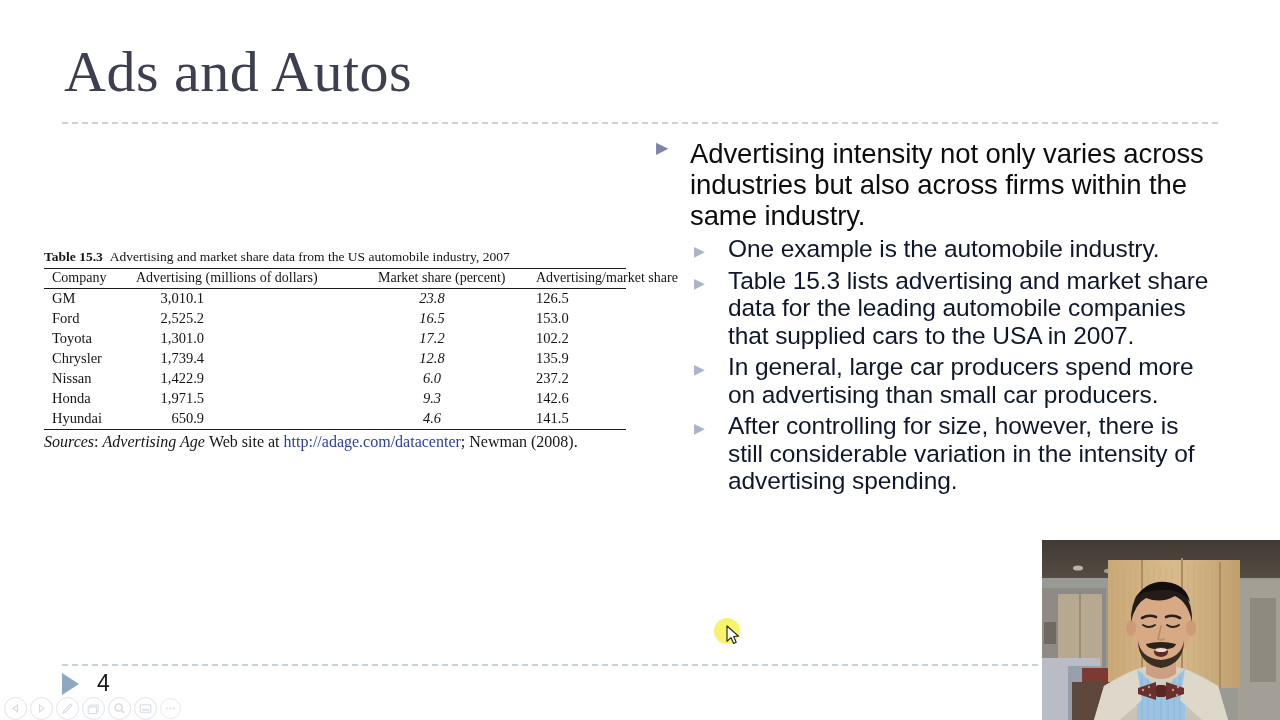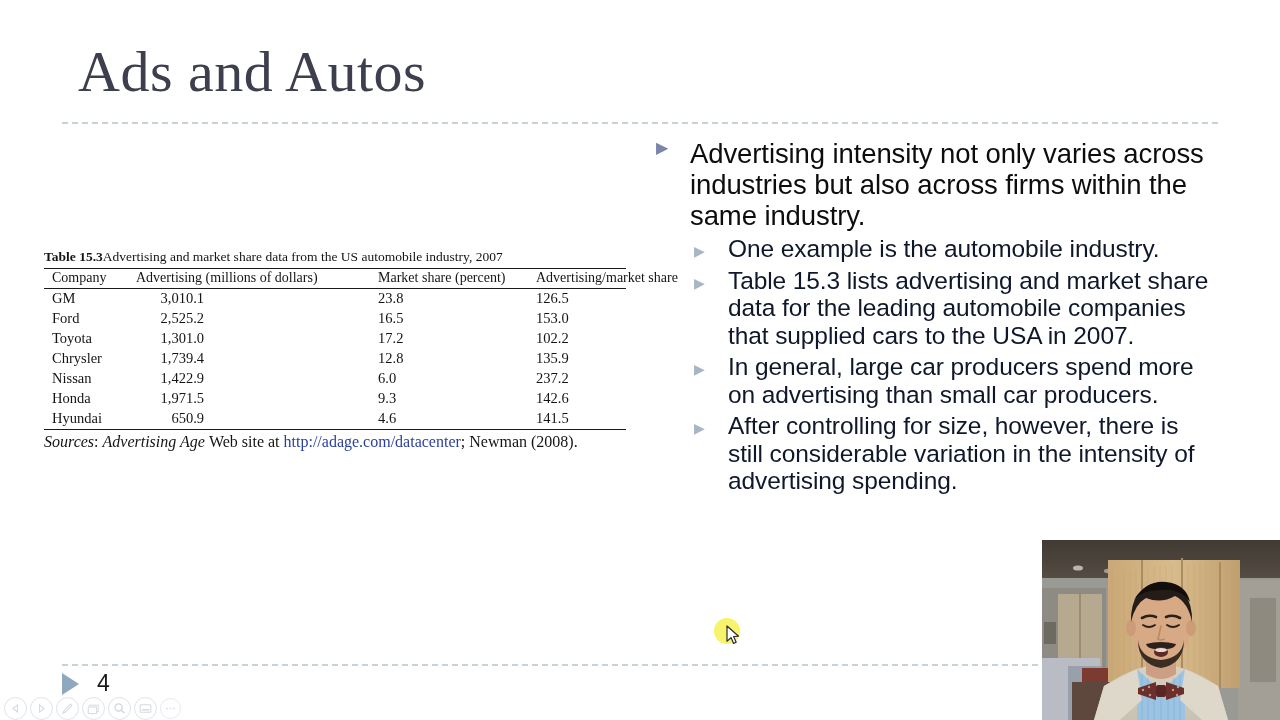--- a/index.html
+++ b/index.html
@@ -12,21 +12,21 @@
     height: 720px;
     position: relative;
     overflow: hidden;
     font-family: "Liberation Sans", sans-serif;
     -webkit-font-smoothing: antialiased;
   }
 
   
   .slide-title {
     position: absolute;
-    left: 78px;
+    left: 64px;
     top: 42px;
     font-family: "Liberation Serif", serif;
     font-size: 58px;
     line-height: 1.05;
     color: #3d3f4e;
     letter-spacing: 0.5px;
     white-space: nowrap;
   }
   .title-rule {
     position: absolute;
@@ -54,21 +54,21 @@
     font-family: "Liberation Serif", serif;
     color: #141414;
   }
   .tbl-caption {
     font-size: 13.5px;
     line-height: 17px;
     padding-bottom: 3px;
     white-space: nowrap;
   }
   .tbl-caption .cap-label { font-weight: bold; }
-  .tbl-caption .cap-text { }
+  .tbl-caption .cap-text { margin-left: 7px; }
 
   .rule-thick { border-top: 1.6px solid #1a1a1a; }
   .rule-thin  { border-top: 1.1px solid #1a1a1a; }
 
   table.data {
     border-collapse: collapse;
     width: 582px;
     table-layout: fixed;
     font-size: 14.5px;
     margin-left: 8px;
@@ -80,21 +80,21 @@
     white-space: nowrap;
   }
   table.data thead th { font-size: 14px; }
   .c-company { width: 76px;  text-align: left; }
   .c-adv     { width: 232px; text-align: left; padding-left: 8px !important; }
   .c-share   { width: 144px; text-align: left; padding-left: 10px !important; }
   .c-ratio   { width: 130px; text-align: left; padding-left: 14px !important; }
 
   
   .num-adv   { display: inline-block; width: 68px; text-align: right; }
-  .num-share { display: inline-block; width: 108px; text-align: left; }
+  .num-share { display: inline-block; width: 108px; text-align: center; font-style: italic; }
   .num-ratio { display: inline-block; width: 50px; text-align: left; }
 
   .sources {
     font-size: 16px;
     line-height: 18px;
     padding-top: 3px;
     white-space: nowrap;
   }
   .sources i { font-style: italic; }
   .sources .url { color: #2b3f9e; }

